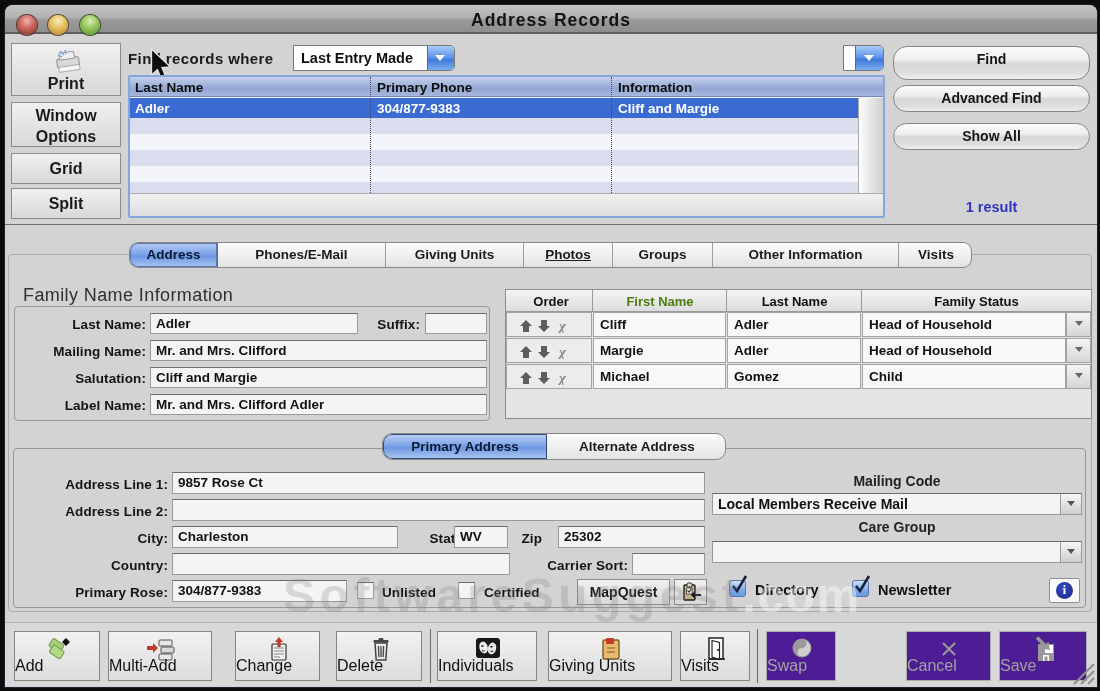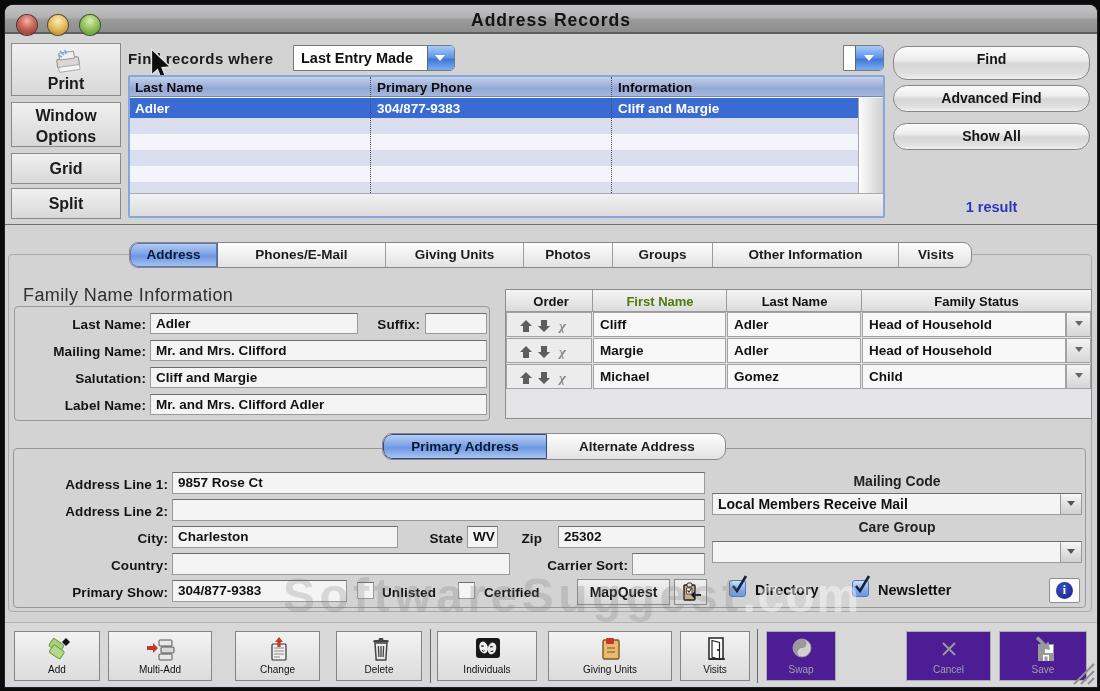--- a/index.html
+++ b/index.html
@@ -25,21 +25,21 @@
 .tab:last-child{border-right:none;}
 .tabsel{background:linear-gradient(180deg,#b7cdf3 0%,#7ea4e8 45%,#6e97e2 55%,#a8c6f2 100%);color:#0a1a35;}
 
 .combo{border:1px solid #787878;box-sizing:border-box;background:#fff;}
 .combobtn{background:linear-gradient(180deg,#a8ccf8 0%,#5a92e8 50%,#3f77d8 55%,#7aaef2 100%);}
 .arr-dn{width:0;height:0;border-left:5px solid transparent;border-right:5px solid transparent;border-top:6px solid #fff;}
 
 .chk{width:17px;height:17px;border-radius:3px;border:1px solid #5577aa;background:linear-gradient(180deg,#cfe2f8,#7fa9e8 60%,#6a99e2);box-sizing:border-box;}
 
 .bbtn{background:linear-gradient(180deg,#f2f2f2,#dcdcdc);border:1px solid #848484;box-sizing:border-box;}
-.bbtn .cap{position:absolute;left:0;bottom:5px;width:100%;text-align:center;font-size:10px;color:#111;}
+.bbtn .cap{position:absolute;left:0;bottom:5px;width:100%;text-align:left;font-size:16px;color:#111;}
 .bbtn.dis{background:#4c1d95;border-color:#adadad;}
 .bbtn.dis .cap{color:#a2a2a2;}
 
 .famrow{left:0;width:585px;height:26px;}
 .fc{position:absolute;top:0;height:25px;background:#f8f8f8;border:1px solid #a2a2a2;box-sizing:border-box;font-size:13.5px;font-weight:700;color:#111;padding:4px 0 0 6px;white-space:nowrap;overflow:hidden;}
 .fc.oc{left:0;width:86px;background:#ececec;padding:6px 0 0 12px;}
 .fdd{position:absolute;top:0;left:560px;width:25px;height:25px;background:linear-gradient(180deg,#f4f4f4,#d6d6d6);border:1px solid #a2a2a2;box-sizing:border-box;}
 </style>
 </head>
 <body>
@@ -111,21 +111,21 @@
 
   <div class="abs pill" style="left:893px;top:46px;width:197px;height:34px;">Find</div>
   <div class="abs pill" style="left:893px;top:85px;width:197px;height:27px;">Advanced Find</div>
   <div class="abs pill" style="left:893px;top:123px;width:197px;height:27px;">Show All</div>
   <div class="abs" style="left:893px;top:199px;width:197px;text-align:center;font-size:14.5px;font-weight:700;color:#2b35c0;">1 result</div>
 
   <div class="abs tabbar" style="left:129px;top:242px;width:843px;height:26px;">
     <div class="tab tabsel" style="width:88px;line-height:24px;border-right:1px solid #5a6a96;box-shadow:inset 0 0 0 1px #5f77ac;border-radius:8px 0 0 8px;">Address</div>
     <div class="tab" style="width:168px;line-height:24px;">Phones/E-Mail</div>
     <div class="tab" style="width:138px;line-height:24px;">Giving Units</div>
-    <div class="tab" style="width:89px;line-height:24px;">Photos</div>
+    <div class="tab" style="width:89px;line-height:24px;text-decoration:underline;">Photos</div>
     <div class="tab" style="width:100px;line-height:24px;">Groups</div>
     <div class="tab" style="width:186px;line-height:24px;">Other Information</div>
     <div class="tab" style="width:74px;line-height:24px;">Visits</div>
   </div>
 
   <div class="abs" style="left:23px;top:285px;font-size:18px;letter-spacing:.4px;color:#303030;">Family Name Information</div>
   <div class="abs" style="left:14px;top:306px;width:476px;height:115px;border:1px solid #989898;border-radius:4px;box-sizing:border-box;"></div>
 
   <div class="abs lbl" style="left:0px;top:317px;width:146px;text-align:right;">Last Name:</div>
   <div class="abs inp" style="left:150px;top:313px;width:208px;height:21px;">Adler</div>
@@ -196,28 +196,28 @@
     <div class="tab" style="width:180px;line-height:25px;font-size:13.5px;">Alternate Address</div>
   </div>
 
   <div class="abs lbl" style="left:0px;top:477px;width:168px;text-align:right;">Address Line 1:</div>
   <div class="abs inp" style="left:172px;top:472px;width:533px;height:22px;">9857 Rose Ct</div>
   <div class="abs lbl" style="left:0px;top:504px;width:168px;text-align:right;">Address Line 2:</div>
   <div class="abs inp" style="left:172px;top:499px;width:533px;height:22px;"></div>
   <div class="abs lbl" style="left:0px;top:531px;width:168px;text-align:right;">City:</div>
   <div class="abs inp" style="left:172px;top:526px;width:226px;height:22px;">Charleston</div>
   <div class="abs lbl" style="left:380px;top:531px;width:83px;text-align:right;">State</div>
-  <div class="abs inp" style="left:467px;top:526px;width:31px;height:22px;">WV</div>
+  <div class="abs inp" style="left:454px;top:526px;width:54px;height:22px;">WV</div>
   <div class="abs lbl" style="left:470px;top:531px;width:72px;text-align:right;">Zip</div>
   <div class="abs inp" style="left:558px;top:526px;width:147px;height:22px;">25302</div>
   <div class="abs lbl" style="left:0px;top:558px;width:168px;text-align:right;">Country:</div>
   <div class="abs inp" style="left:172px;top:553px;width:338px;height:22px;"></div>
   <div class="abs lbl" style="left:520px;top:558px;width:108px;text-align:right;">Carrier Sort:</div>
   <div class="abs inp" style="left:632px;top:553px;width:73px;height:22px;"></div>
-  <div class="abs lbl" style="left:0px;top:585px;width:168px;text-align:right;">Primary Show:</div>
+  <div class="abs lbl" style="left:0px;top:585px;width:168px;text-align:right;">Primary Rose:</div>
   <div class="abs inp" style="left:172px;top:580px;width:175px;height:22px;">304/877-9383</div>
 
   <div class="abs inp" style="left:357px;top:582px;width:17px;height:17px;"></div>
   <div class="abs lbl" style="left:382px;top:585px;">Unlisted</div>
   <div class="abs inp" style="left:458px;top:582px;width:17px;height:17px;"></div>
   <div class="abs lbl" style="left:484px;top:585px;">Certified</div>
   <div class="abs gbtn" style="left:577px;top:579px;width:93px;height:26px;font-size:14px;font-weight:600;line-height:24px;">MapQuest</div>
   <div class="abs gbtn" style="left:674px;top:579px;width:33px;height:26px;">
     <svg width="22" height="22" viewBox="0 0 22 22" style="margin-top:1px;">
       <rect x="4" y="4" width="11" height="15" rx="1" fill="#c7ae8d" stroke="#222" stroke-width="1.4"></rect>

